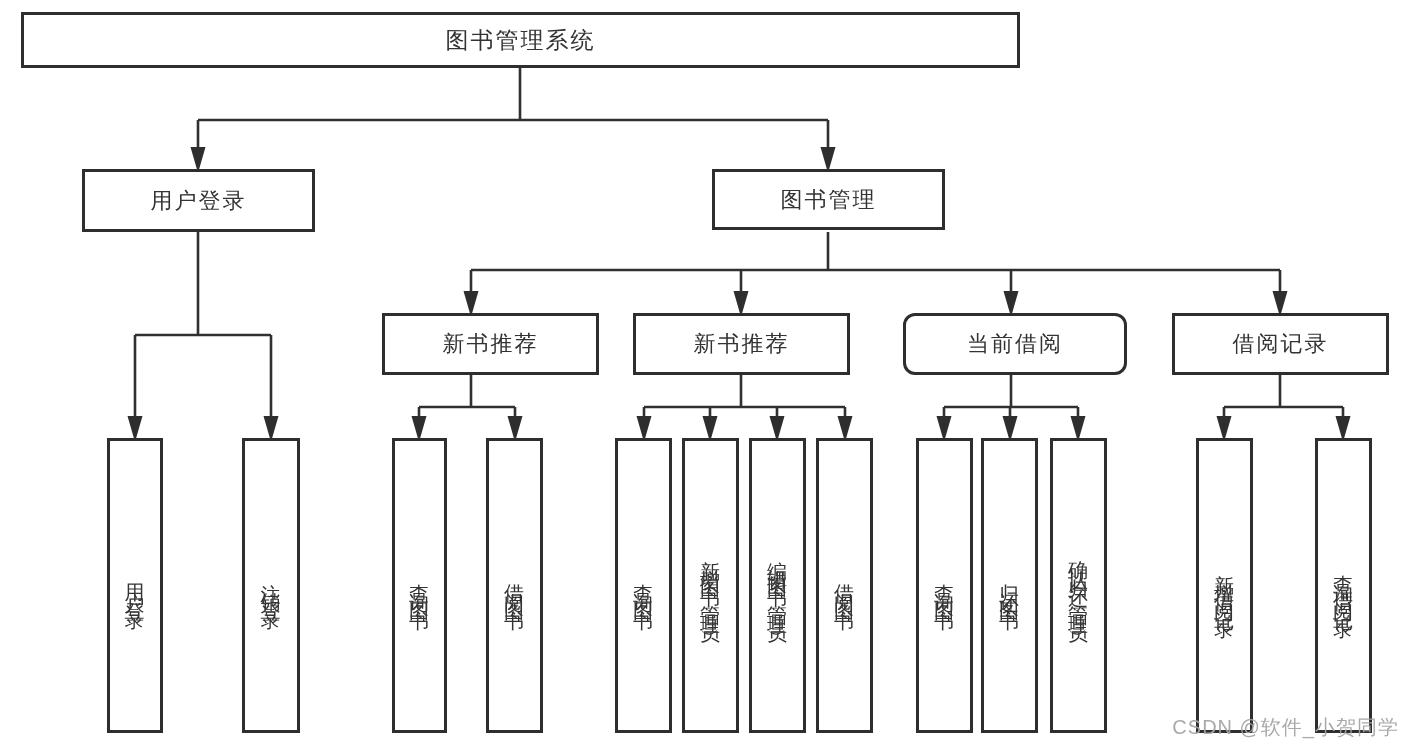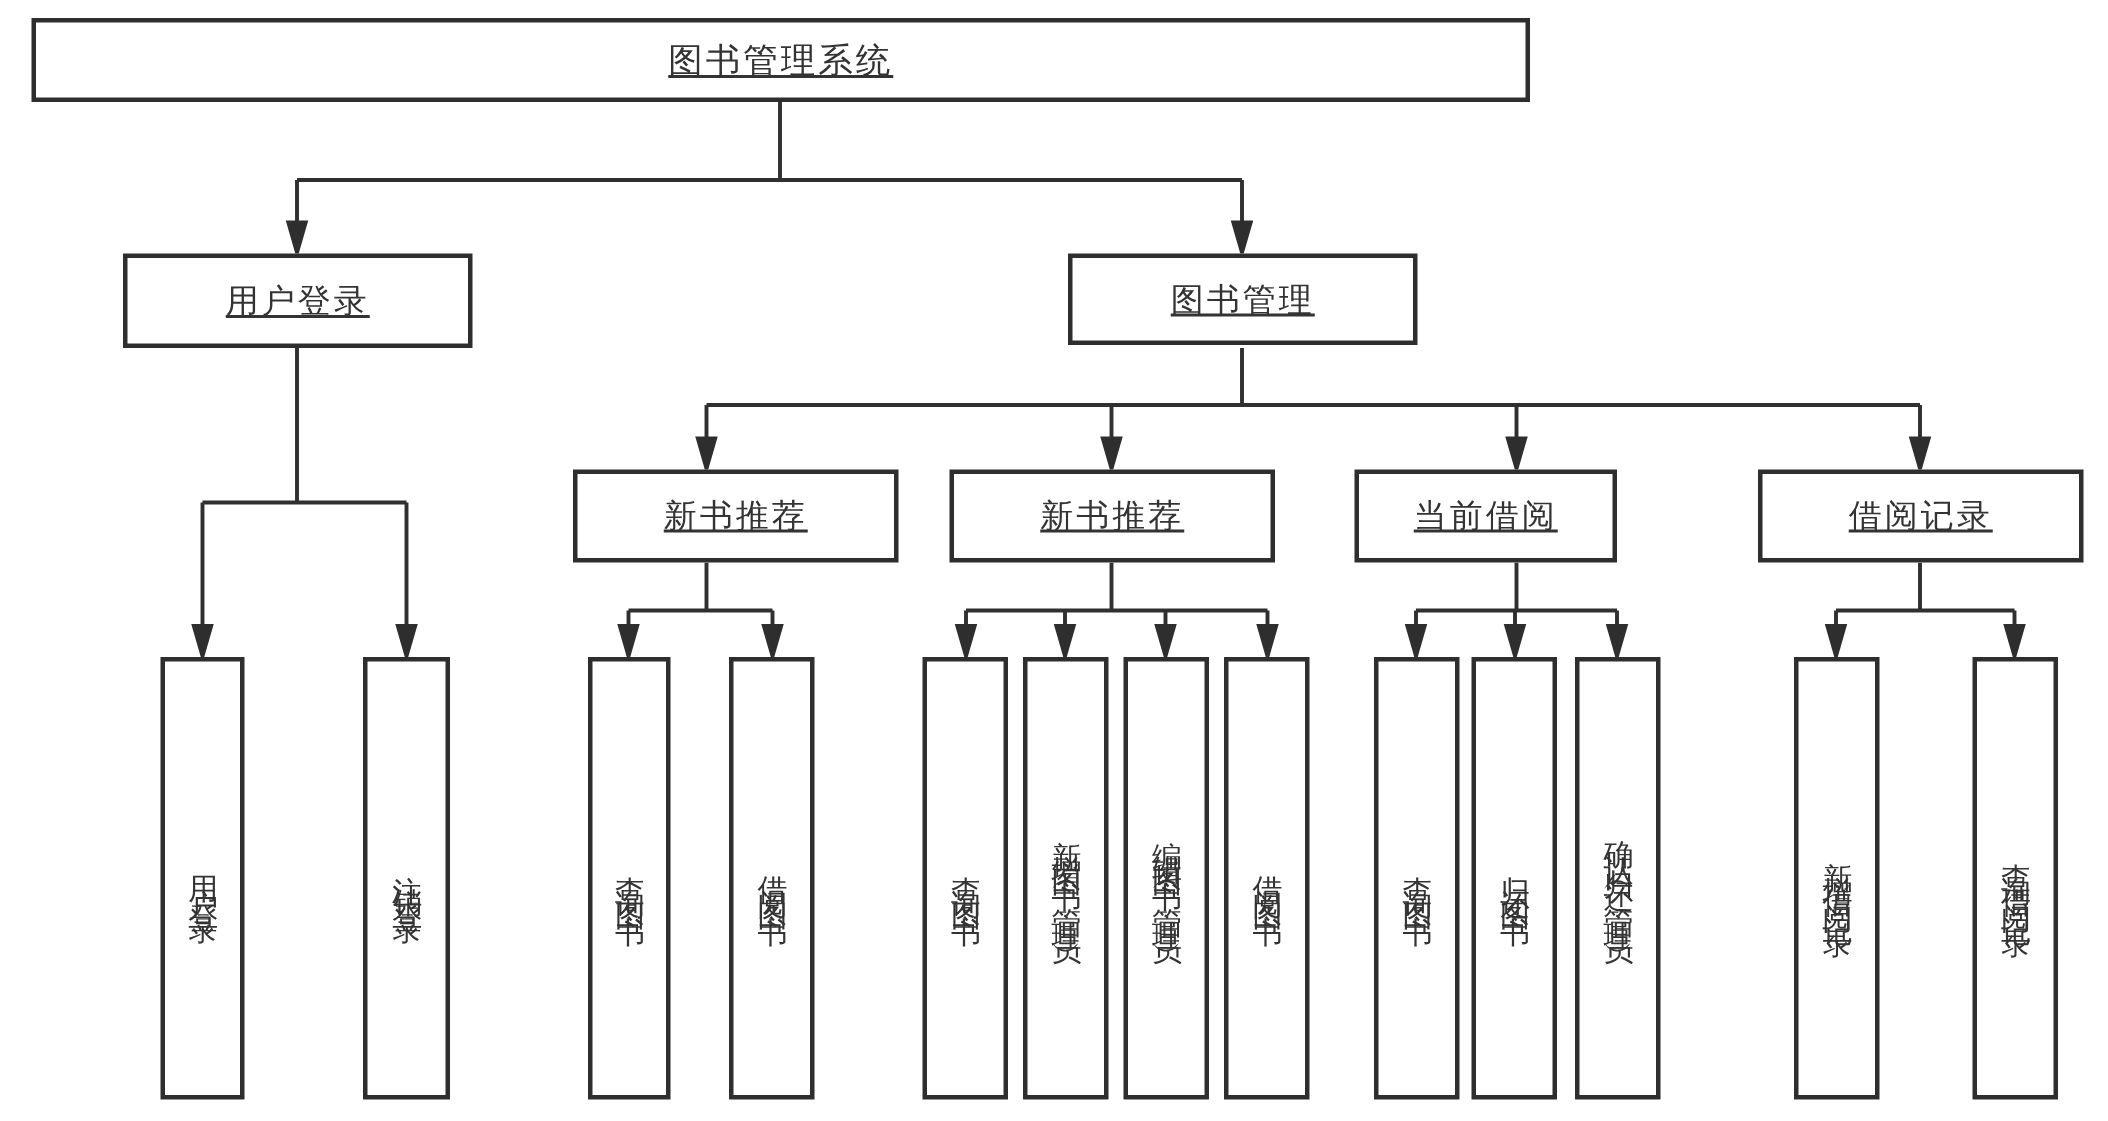--- a/index.html
+++ b/index.html
@@ -16,21 +16,21 @@
     position:absolute;
     background:#ffffff;
     border:3px solid #2e2e2e;
     box-sizing:border-box;
     display:flex;
     align-items:center;
     justify-content:center;
     text-align:center;
     white-space:nowrap;
   }
-  .h { font-size:22px; letter-spacing:2px;text-decoration:underline; }
+  .h { font-size:22px; letter-spacing:2px; }
   .h.root { font-size:23px; }
   .v {
     writing-mode:vertical-lr;
     text-orientation:mixed;
     font-size:20px;
     letter-spacing:9px;
     white-space:normal;
     line-height:1;
   }
   .watermark {
@@ -79,35 +79,36 @@
     </g>
   </svg>
 
   <div class="node h root" style="left:21px;top:12px;width:999px;height:56px;">图书管理系统</div>
 
   <div class="node h" style="left:82px;top:169px;width:233px;height:63px;">用户登录</div>
   <div class="node h" style="left:712px;top:169px;width:233px;height:61px;">图书管理</div>
 
   <div class="node h" style="left:382px;top:313px;width:217px;height:62px;">新书推荐</div>
   <div class="node h" style="left:633px;top:313px;width:217px;height:62px;">新书推荐</div>
-  <div class="node h" style="left:903px;top:313px;width:175px;height:62px;">当前借阅</div>
+  <div class="node h" style="left:903px;top:313px;width:224px;height:62px;border-radius:12px;">当前借阅</div>
   <div class="node h" style="left:1172px;top:313px;width:217px;height:62px;">借阅记录</div>
 
   <div class="node v" style="left:107px;top:438px;width:56px;height:295px;">用户登录</div>
   <div class="node v" style="left:242px;top:438px;width:58px;height:295px;">注销登录</div>
 
   <div class="node v" style="left:392px;top:438px;width:55px;height:295px;">查询图书</div>
   <div class="node v" style="left:486px;top:438px;width:57px;height:295px;">借阅图书</div>
 
   <div class="node v" style="left:615px;top:438px;width:57px;height:295px;">查询图书</div>
   <div class="node v" style="left:682px;top:438px;width:57px;height:295px;">新增图书（管理员）</div>
   <div class="node v" style="left:749px;top:438px;width:57px;height:295px;">编辑图书（管理员）</div>
   <div class="node v" style="left:816px;top:438px;width:57px;height:295px;">借阅图书</div>
 
   <div class="node v" style="left:916px;top:438px;width:57px;height:295px;">查询图书</div>
   <div class="node v" style="left:981px;top:438px;width:57px;height:295px;">归还图书</div>
   <div class="node v" style="left:1050px;top:438px;width:57px;height:295px;">确认归还（管理员）</div>
 
   <div class="node v" style="left:1196px;top:438px;width:57px;height:295px;">新增借阅记录</div>
   <div class="node v" style="left:1315px;top:438px;width:57px;height:295px;">查询借阅记录</div>
 
+  <div class="watermark">CSDN @软件_小贺同学</div>
 
 </div>
 
 </body></html>

